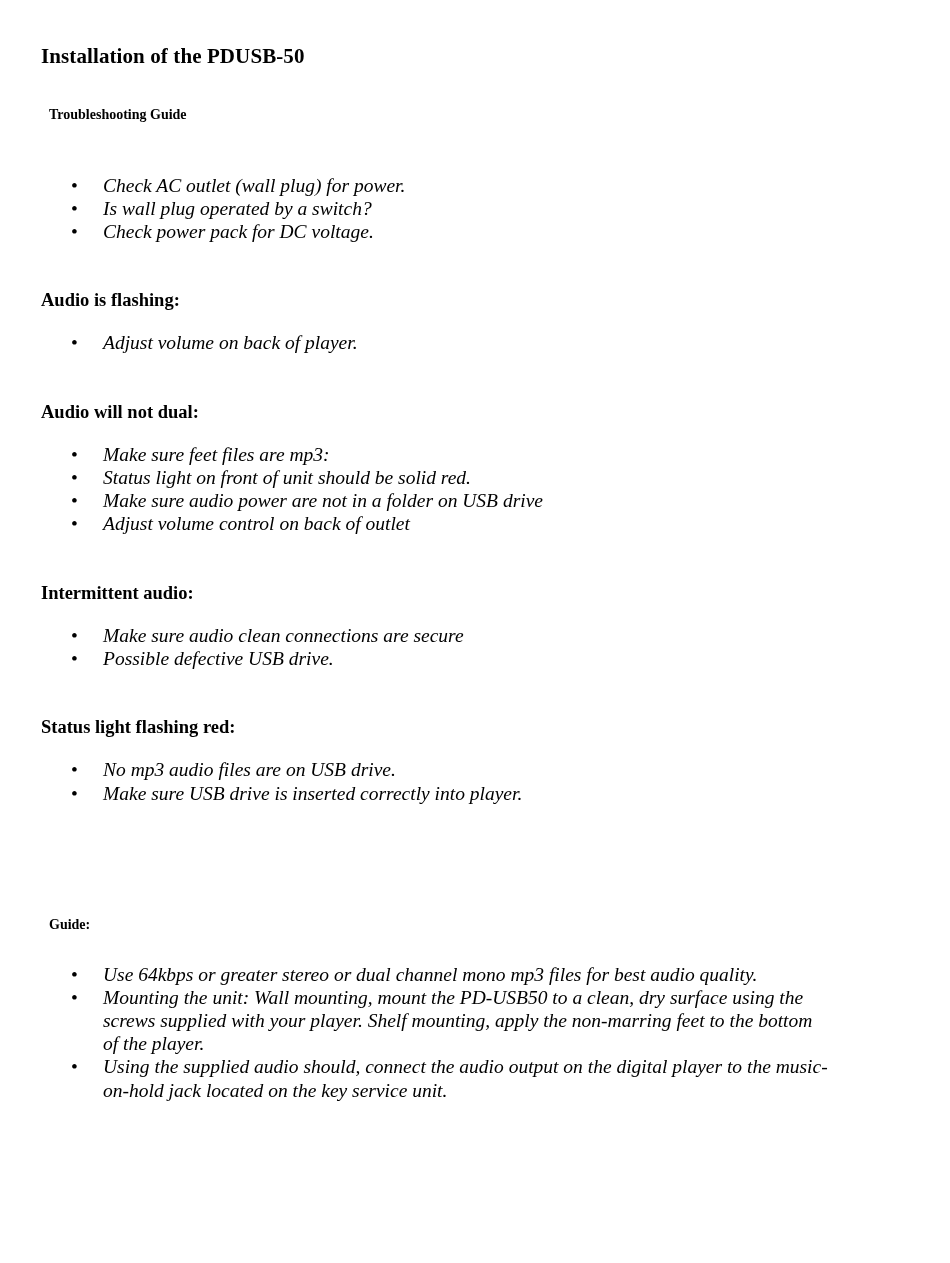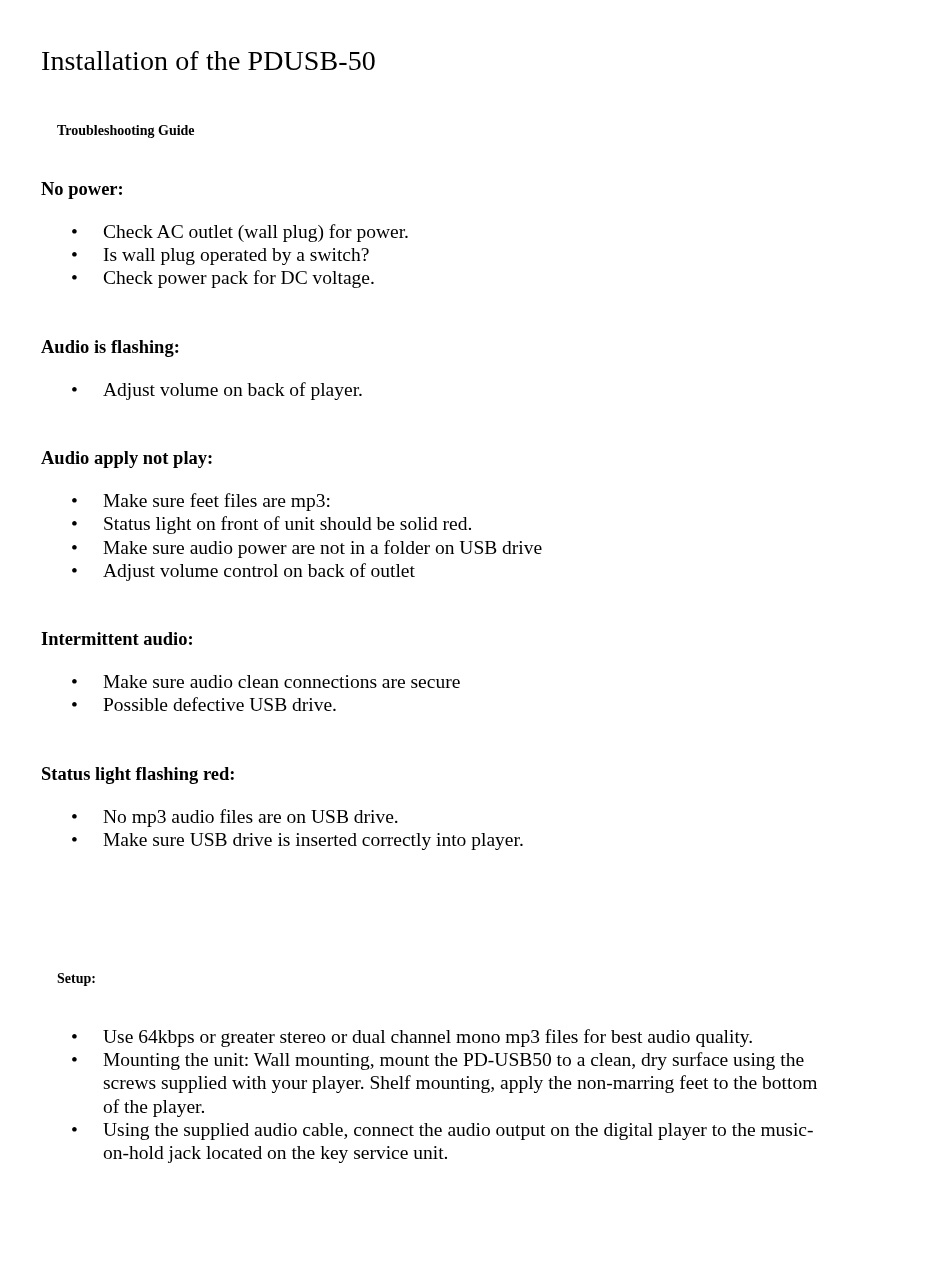--- a/index.html
+++ b/index.html
@@ -27,34 +27,34 @@
   }
   .content {
     position: absolute;
     left: 41px;
     top: 40px;
     width: 790px;
   }
 
   
   .doc-title {
-    font-size: 28px;
-    font-weight: normal;
+    font-size: 21px;
+    font-weight: bold;
     line-height: 1.18;
     letter-spacing: 0.1px;
     margin: 0 0 0 0;
     padding-top: 4px;
   }
 
   
   .small-heading {
     font-size: 14px;
     font-weight: bold;
     line-height: 1.2;
-    margin: 16px;
+    margin: 8px;
   }
 
   
   .section-heading {
     font-size: 18.5px;
     font-weight: bold;
     line-height: 1.2;
     margin: 0;
   }
 
@@ -76,20 +76,21 @@
     position: absolute;
     left: 30px;
     top: 0;
     font-size: 19.5px;
     line-height: 23.2px;
     width: 10px;
     text-align: left;
   }
   .li-text {
     display: block;
+    font-style: italic;
   }
 
   
   .sp-title-sub   { height: 30px; }
   .sp-sub-sect    { height: 22px; }
   .sp-head-list   { height: 20px; }
   .sp-list-head   { height: 46px; }
   .sp-big-gap     { height: 104px; }
   .sp-setup-list  { height: 21px; }
 </style>
@@ -101,21 +102,20 @@
 
     <h1 class="doc-title">Installation of the PDUSB-50</h1>
 
     <div class="sp-title-sub"></div>
 
     <div class="small-heading">Troubleshooting Guide</div>
 
     <div class="sp-sub-sect"></div>
 
     <div id="troubleshooting-root">
-        <div class="section-heading">No power:</div>
         <div class="sp-head-list"></div>
         <ul class="bullets">
           <li>
             <span class="dot">•</span>
             <span class="li-text">Check AC outlet (wall plug) for power.</span>
           </li>
           <li>
             <span class="dot">•</span>
             <span class="li-text">Is wall plug operated by a switch?</span>
           </li>
@@ -127,21 +127,21 @@
         <div class="sp-list-head"></div>
         <div class="section-heading">Audio is flashing:</div>
         <div class="sp-head-list"></div>
         <ul class="bullets">
           <li>
             <span class="dot">•</span>
             <span class="li-text">Adjust volume on back of player.</span>
           </li>
         </ul>
         <div class="sp-list-head"></div>
-        <div class="section-heading">Audio apply not play:</div>
+        <div class="section-heading">Audio will not dual:</div>
         <div class="sp-head-list"></div>
         <ul class="bullets">
           <li>
             <span class="dot">•</span>
             <span class="li-text">Make sure feet files are mp3:</span>
           </li>
           <li>
             <span class="dot">•</span>
             <span class="li-text">Status light on front of unit should be solid red.</span>
           </li>
@@ -177,33 +177,33 @@
           </li>
           <li>
             <span class="dot">•</span>
             <span class="li-text">Make sure USB drive is inserted correctly into player.</span>
           </li>
         </ul>
       </div>
 
     <div class="sp-big-gap"></div>
 
-    <div class="small-heading">Setup:</div>
+    <div class="small-heading">Guide:</div>
 
     <div class="sp-setup-list"></div>
 
     <ul class="bullets" id="setup-list">
         <li>
           <span class="dot">•</span>
           <span class="li-text">Use 64kbps or greater stereo or dual channel mono mp3 files for best audio quality.</span>
         </li>
         <li>
           <span class="dot">•</span>
           <span class="li-text">Mounting the unit: Wall mounting, mount the PD-USB50 to a clean, dry surface using the screws supplied with your player. Shelf mounting, apply the non-marring feet to the bottom of the player.</span>
         </li>
         <li>
           <span class="dot">•</span>
-          <span class="li-text">Using the supplied audio cable, connect the audio output on the digital player to the music-on-hold jack located on the key service unit.</span>
+          <span class="li-text">Using the supplied audio should, connect the audio output on the digital player to the music-on-hold jack located on the key service unit.</span>
         </li>
       </ul>
 
   </div>
 </div>
 
 </body></html>

